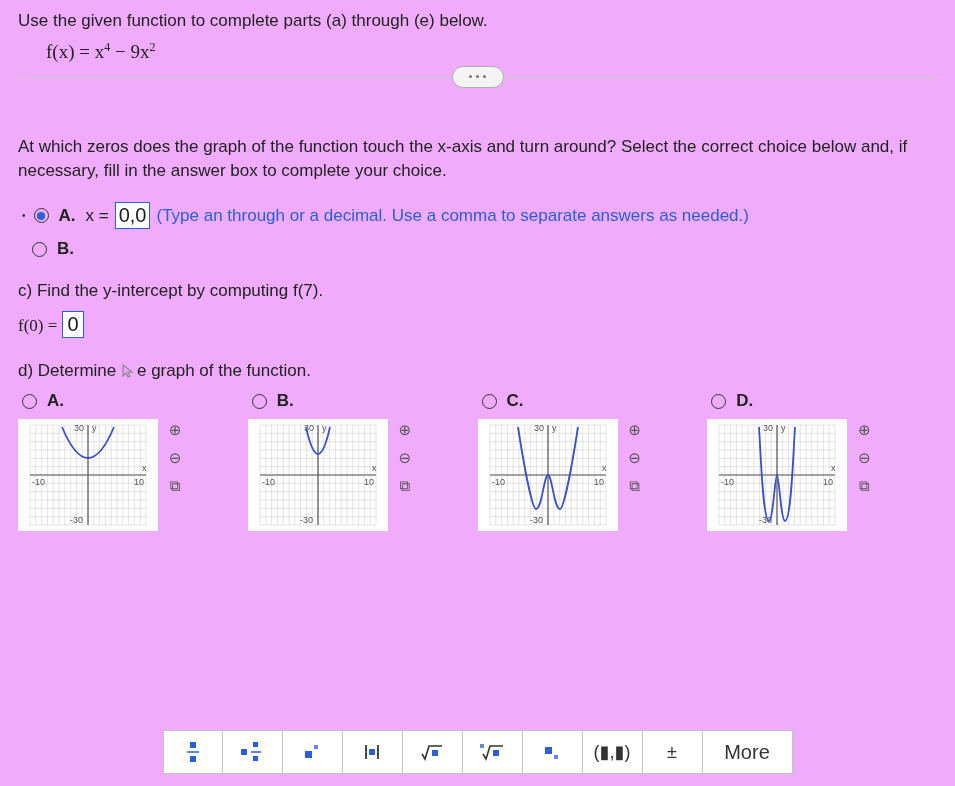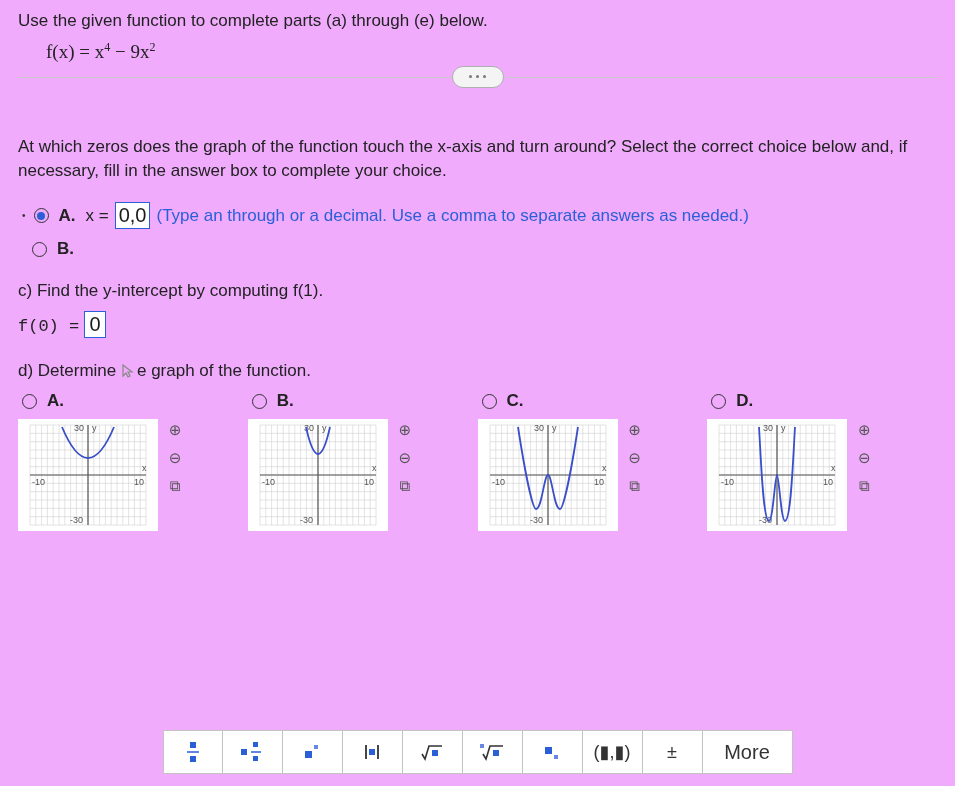--- a/index.html
+++ b/index.html
@@ -50,21 +50,21 @@
   .radio.selected::after { content:""; width:8px; height:8px; background:#2a5fd8; border-radius:50%; display:block; }
   .marker { color:#333; font-size:10px; margin-right:2px; }
   .label-bold { font-weight: bold; margin: 0 4px 0 4px; }
   .answer-input {
     display:inline-block; min-width:34px; padding: 1px 3px;
     border: 1.5px solid #2a5fd8; background:#fff; color:#1a1a1a;
     text-align:center; font-size:20px;
   }
   .blue-text { color: #2a5fd8; }
   .sub-q { margin: 22px 0 10px 0; }
-  .inline-f { font-family:Liberation Mono, monospace; }
+  .inline-f { font-family:Liberation Serif, serif; }
   .cursor-icon { display:inline-block; width:16px; transform: translateY(3px); }
   .graph-row { display:flex; gap:0; margin-top:8px; }
   .graph-opt { flex: 1 1 0; display:flex; flex-direction:column; }
   .graph-header { display:flex; align-items:center; gap:6px; margin-bottom:8px; padding-left:4px;}
   .graph-body { display:flex; align-items:flex-start; gap:6px; }
   .graph-svg { width:140px; height:112px; background:#fff;}
   .graph-tools { display:flex; flex-direction:column; gap:6px; }
   .tool-btn {
     width:22px; height:22px; display:flex; align-items:center; justify-content:center;
     color:#555; cursor:pointer; font-size:15px;
@@ -110,21 +110,21 @@
   <span>x =</span>
   <span class="answer-input">0,0</span>
   <span class="blue-text">(Type an through or a decimal. Use a comma to separate answers as needed.)</span>
 </div>
 
 <div class="choice-row" style="margin-left:14px;">
   <span class="radio"></span>
   <span class="label-bold">B.</span>
 </div>
 
-<div class="sub-q">c) Find the y-intercept by computing f(1).</div>
+<div class="sub-q">c) Find the y-intercept by computing f(7).</div>
 <div style="margin:6px 0 0 0;">
   <span class="inline-f">f(0) =</span>
   <span class="answer-input" style="min-width:22px;">0</span>
 </div>
 
 <div class="sub-q">
   <span>d) Determine </span><svg class="cursor-icon" viewBox="0 0 16 16">
         <path d="M2 2 L2 13 L5 10 L7 14 L9 13 L7 9 L11 9 Z" fill="none" stroke="#888" stroke-width="1.2"></path>
       </svg><span>e graph of the function.</span>
 </div>

